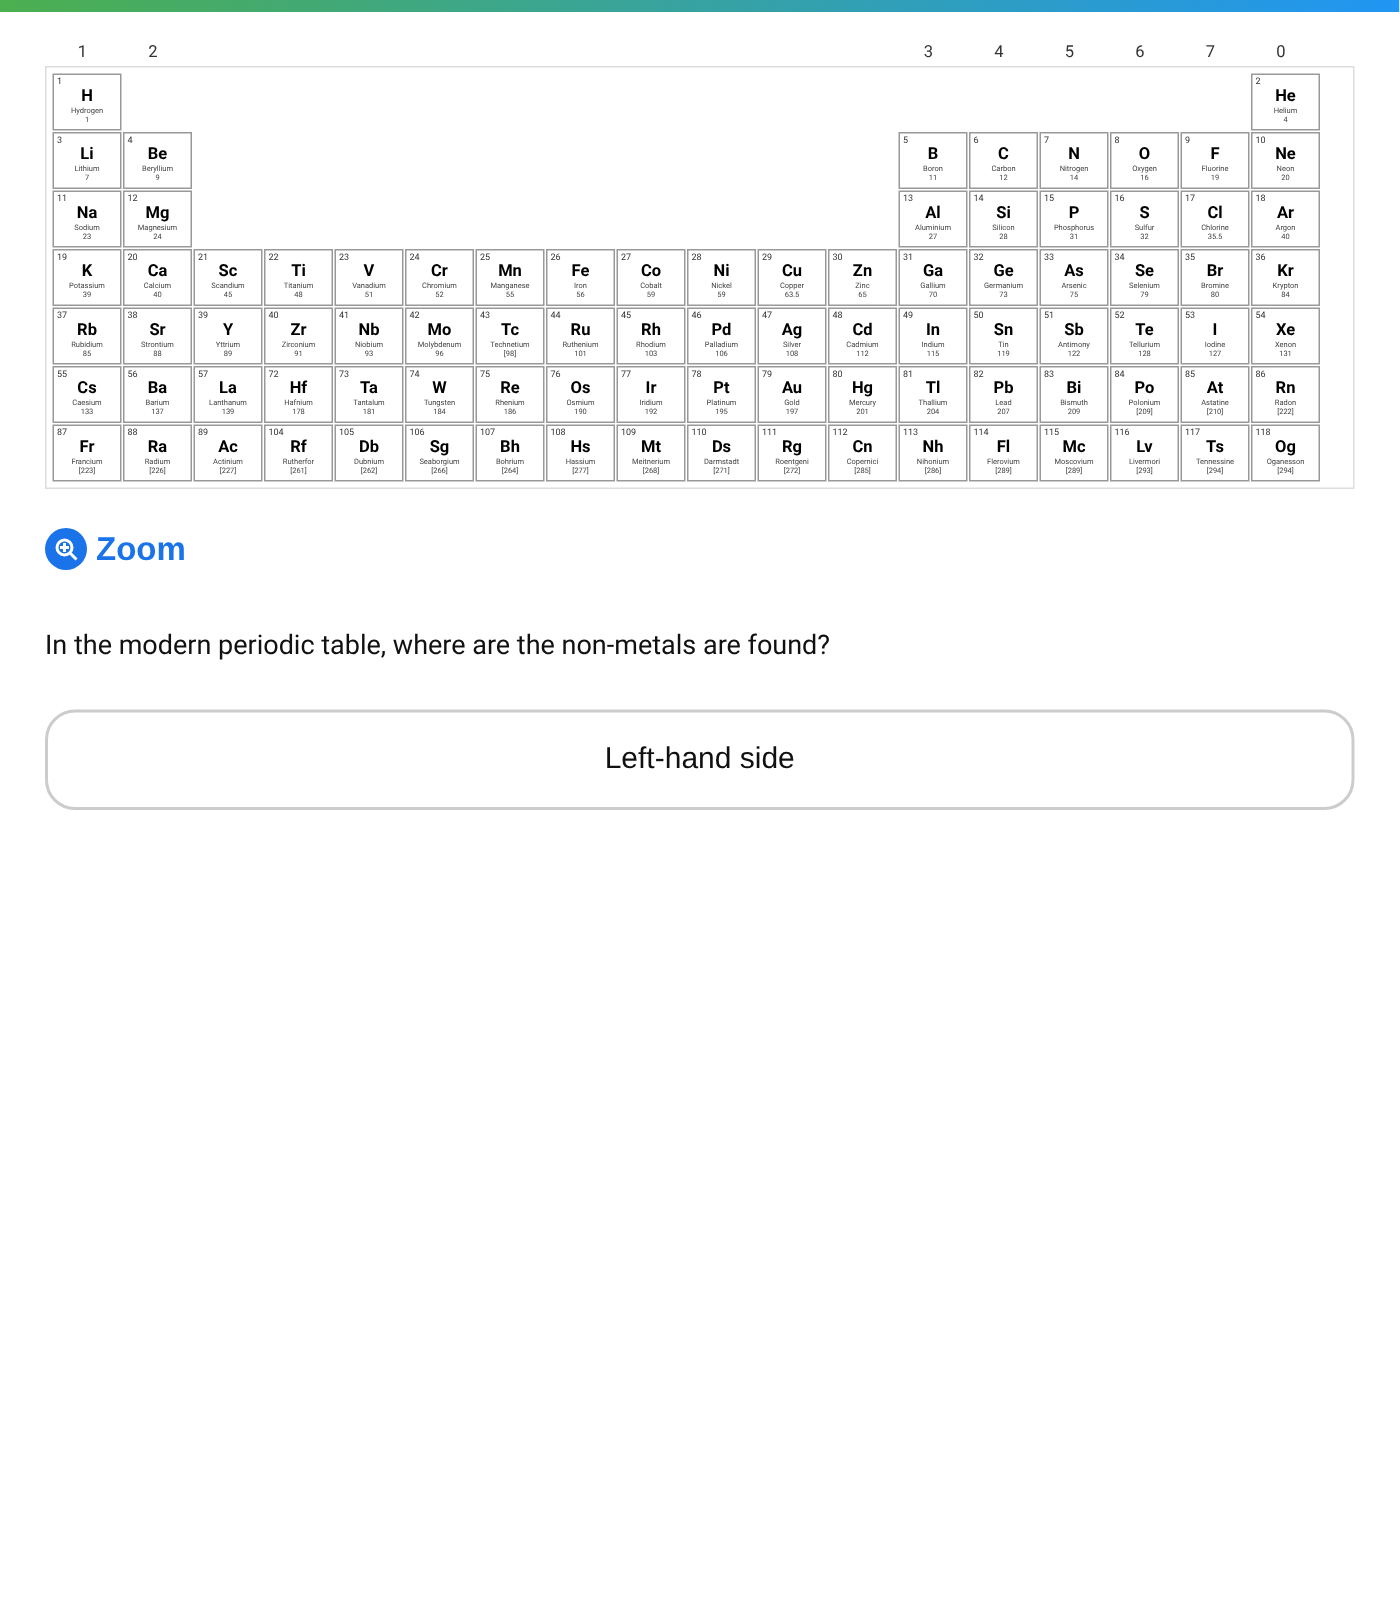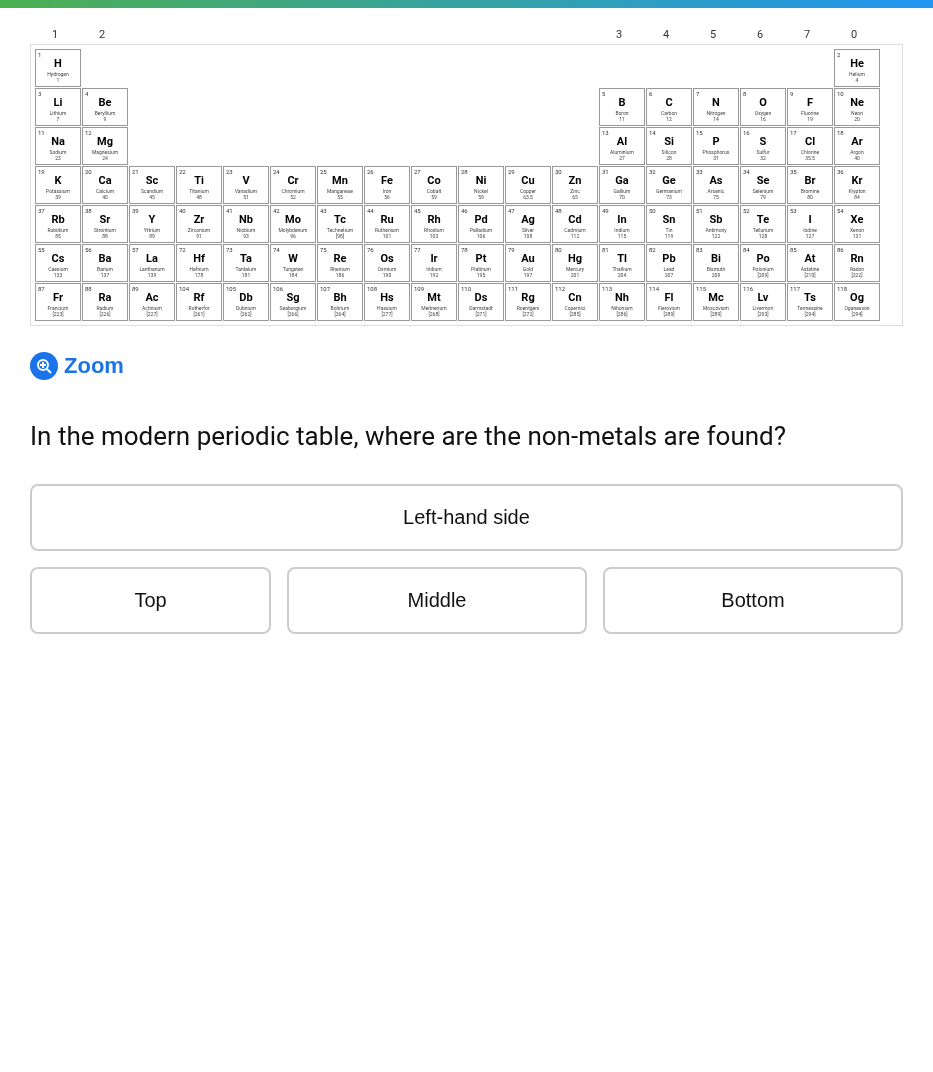--- a/index.html
+++ b/index.html
@@ -53,42 +53,42 @@
       font-size: 18px;
       font-weight: bold;
     }
 
     
     .question-section {
       padding: 30px 30px 20px 30px;
     }
 
     .question-text {
-      font-size: 26px;
+      font-size: 18px;
       line-height: 1.4;
       color: #111;
       font-weight: 400;
       margin-bottom: 30px;
     }
 
     
     .answers-grid {
       display: flex;
       flex-direction: column;
       gap: 16px;
     }
 
     .answers-row {
       display: flex;
       gap: 16px;
     }
 
     .answer-btn {
       border: 2px solid #ccc;
-      border-radius: 8px;
+      border-radius: 20px;
       background: #fff;
       padding: 20px 30px;
       font-size: 20px;
       color: #111;
       cursor: pointer;
       text-align: center;
       min-width: 180px;
       flex: 1;
       font-weight: 400;
     }
@@ -781,19 +781,14 @@
 
 <div class="question-section">
   <p class="question-text">In the modern periodic table, where are the non-metals are found?</p>
 
   <div class="answers-grid">
 
     <div class="answers-row">
       <button class="answer-btn">Left-hand side</button>
     </div>
 
-    <div class="answers-row">
-      <button class="answer-btn" style="flex:0.6;">Top</button>
-      <button class="answer-btn" style="flex:0.8;">Middle</button>
-      <button class="answer-btn" style="flex:0.8;">Bottom</button>
-    </div>
   </div>
 </div>
 
 </body></html>

